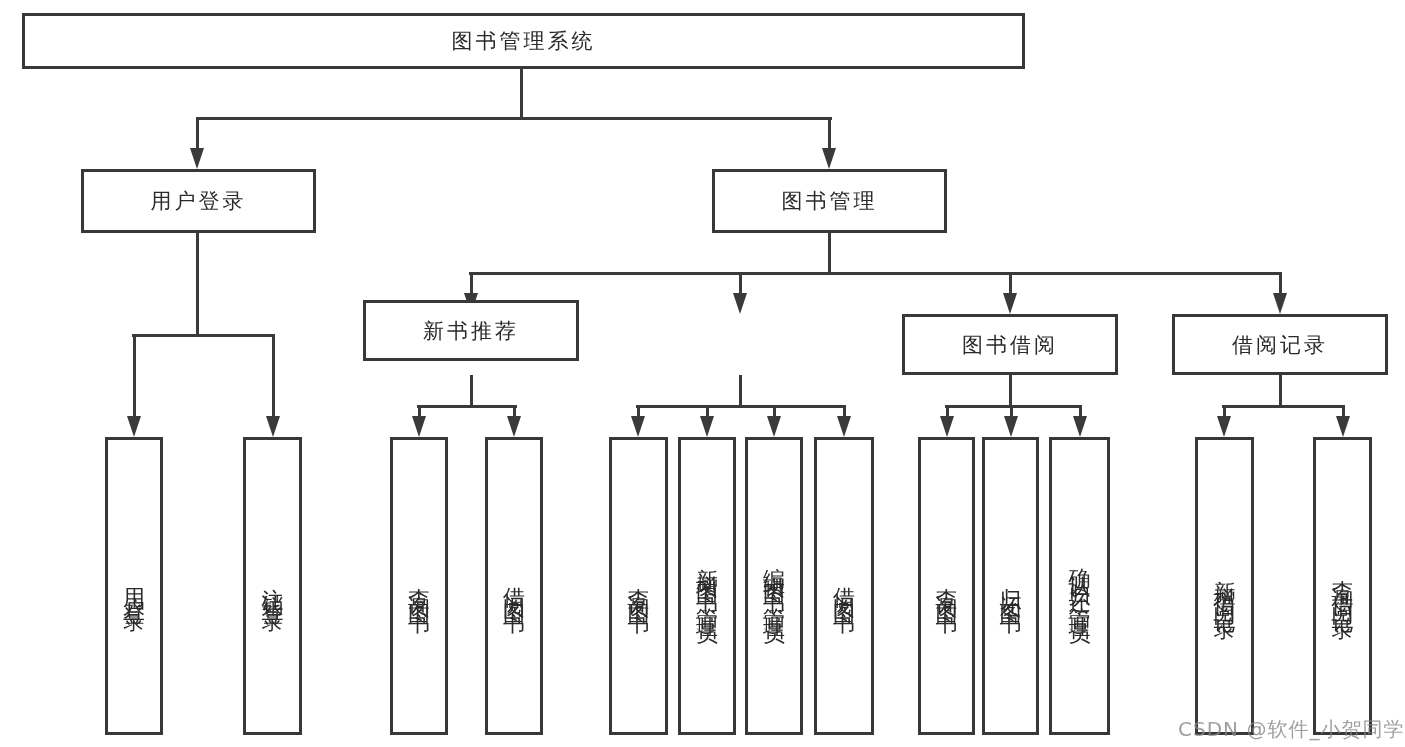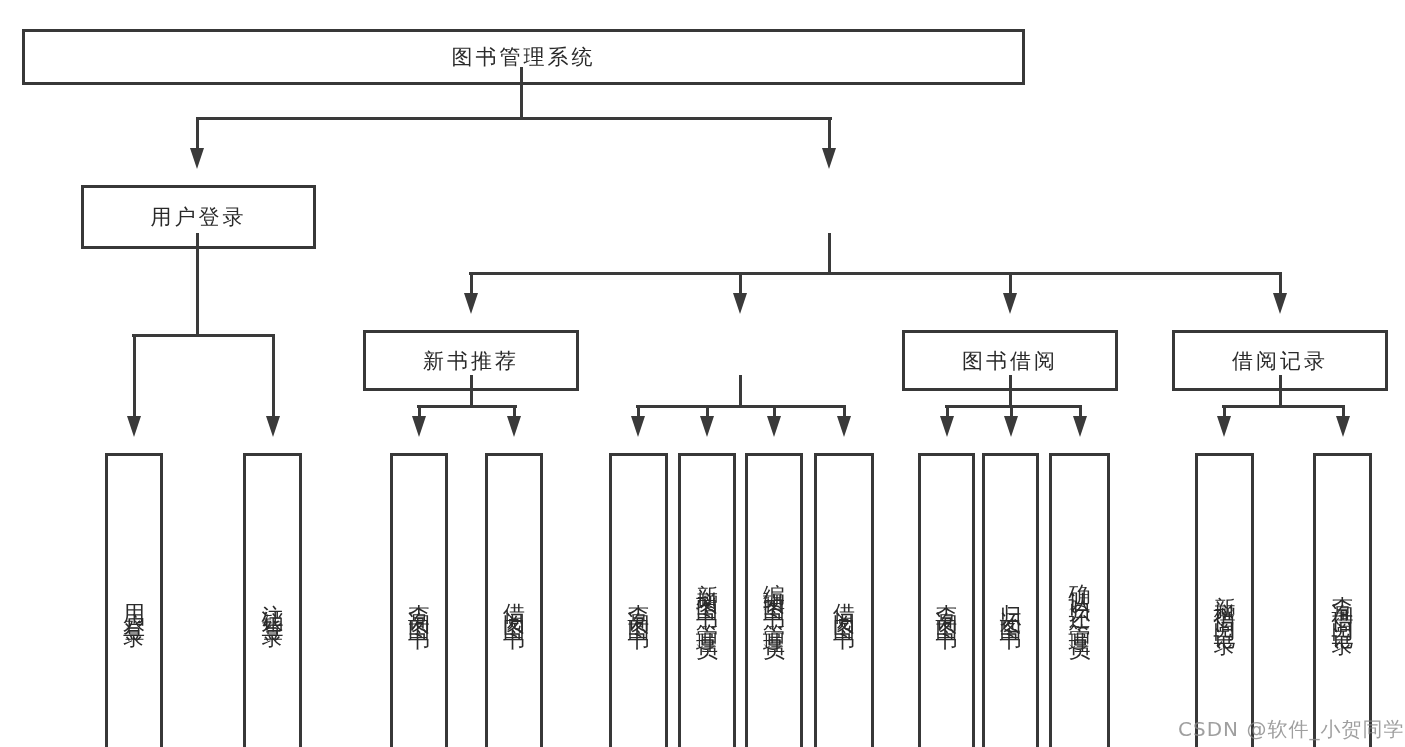--- a/index.html
+++ b/index.html
@@ -12,21 +12,20 @@
   }
   .node{
     position:absolute;
     box-sizing:border-box;
     border:3px solid #383838;
     background:#ffffff;
     display:flex;
     align-items:center;
     justify-content:center;
     color:#2a2a2a;
-    margin-top:16px;
   }
   .hnode{font-size:21px;letter-spacing:3px;}
   .vnode{
     writing-mode:vertical-rl;
     text-orientation:mixed;
     font-size:22px;
     letter-spacing:8px;
     line-height:1;
   }
   .vline{position:absolute;width:3px;background:#3a3a3a;}
@@ -54,40 +53,41 @@
   <div class="node hnode" style="left:22px;top:13px;width:1003px;height:56px">图书管理系统</div>
 
   <div class="vline" style="left:520px;top:67px;height:53px"></div>
   <div class="hline" style="left:196px;top:117px;width:636px"></div>
   <div class="vline" style="left:196px;top:117px;height:36px"></div>
   <div class="vline" style="left:828px;top:117px;height:36px"></div>
   <div class="arrow" style="left:190px;top:148px"></div>
   <div class="arrow" style="left:822px;top:148px"></div>
 
   <div class="node hnode" style="left:81px;top:169px;width:235px;height:64px">用户登录</div>
+  <div class="node hnode" style="left:712px;top:169px;width:235px;height:64px">图书管理</div>
 
   <div class="vline" style="left:196px;top:233px;height:103px"></div>
   <div class="hline" style="left:132px;top:334px;width:142px"></div>
   <div class="vline" style="left:133px;top:334px;height:86px"></div>
   <div class="vline" style="left:272px;top:334px;height:86px"></div>
   <div class="arrow" style="left:127px;top:416px"></div>
   <div class="arrow" style="left:266px;top:416px"></div>
 
   <div class="vline" style="left:828px;top:233px;height:42px"></div>
   <div class="hline" style="left:469px;top:272px;width:813px"></div>
   <div class="vline" style="left:470px;top:272px;height:25px"></div>
   <div class="vline" style="left:739px;top:272px;height:25px"></div>
   <div class="vline" style="left:1009px;top:272px;height:25px"></div>
   <div class="vline" style="left:1279px;top:272px;height:25px"></div>
   <div class="arrow" style="left:464px;top:293px"></div>
   <div class="arrow" style="left:733px;top:293px"></div>
   <div class="arrow" style="left:1003px;top:293px"></div>
   <div class="arrow" style="left:1273px;top:293px"></div>
 
-  <div class="node hnode" style="left:363px;top:314px;width:216px;height:61px">新书推荐</div>
+  <div class="node hnode" style="left:363px;top:300px;width:216px;height:61px">新书推荐</div>
   <div class="node hnode" style="left:902px;top:314px;width:216px;height:61px">图书借阅</div>
   <div class="node hnode" style="left:1172px;top:314px;width:216px;height:61px">借阅记录</div>
 
   <div class="vline" style="left:470px;top:375px;height:32px"></div>
   <div class="hline" style="left:417px;top:405px;width:100px"></div>
   <div class="vline" style="left:418px;top:405px;height:15px"></div>
   <div class="vline" style="left:513px;top:405px;height:15px"></div>
   <div class="arrow" style="left:412px;top:416px"></div>
   <div class="arrow" style="left:507px;top:416px"></div>
 

